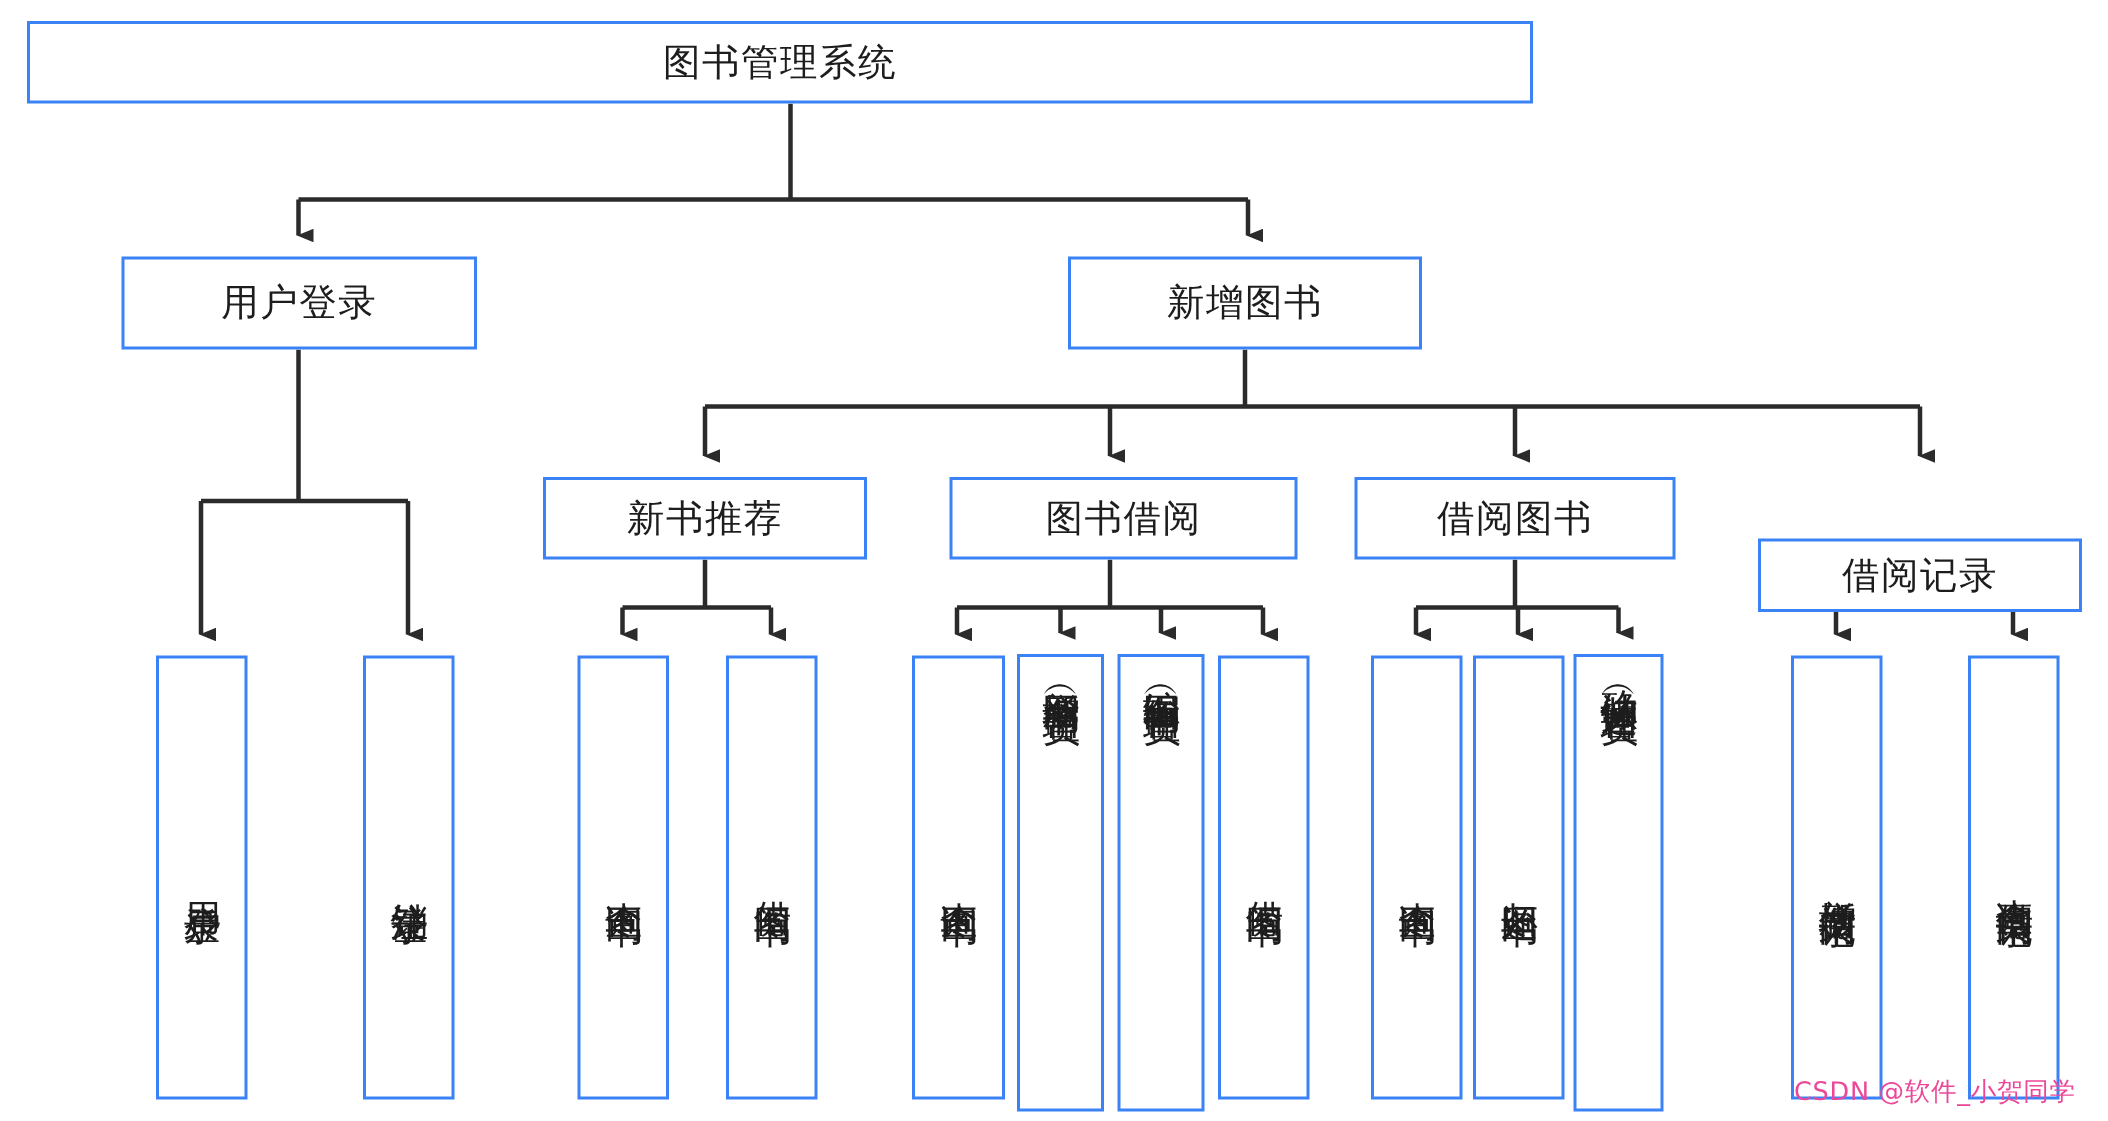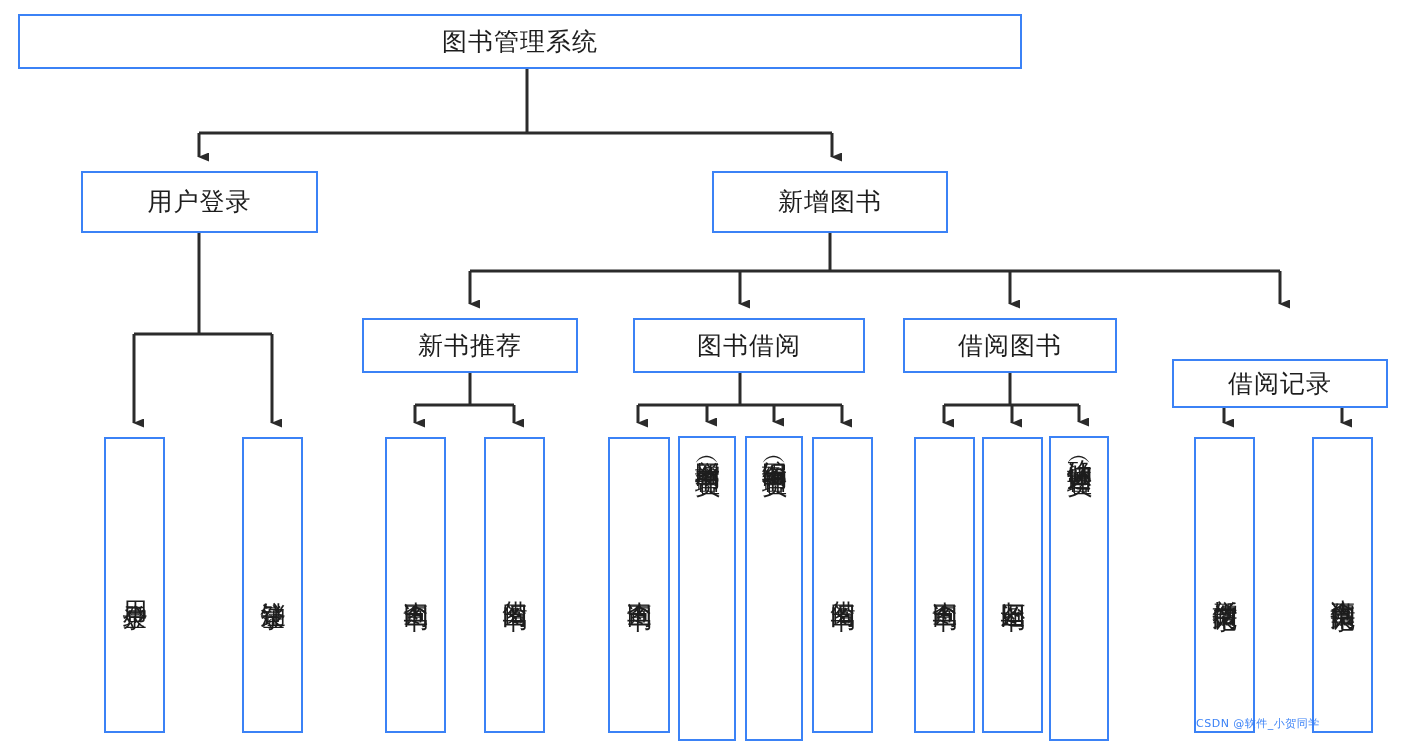--- a/index.html
+++ b/index.html
@@ -51,22 +51,22 @@
     padding-bottom: 4px;
     align-items: center;
     justify-content: center;
   }
   .node.vert.topalign {
     justify-content: flex-start;
     padding-top: 2px;
   }
   .watermark {
     position: absolute;
-    font-size: 11px;
-    color: #3b82f6;
+    font-size: 17px;
+    color: #ec4899;
     white-space: nowrap;
     letter-spacing: 0.5px;
   }
 </style>
 </head>
 <body>
 
 <div id="stage">
 
   <svg id="edges" viewBox="0 0 1405 747" xmlns="http://www.w3.org/2000/svg">

